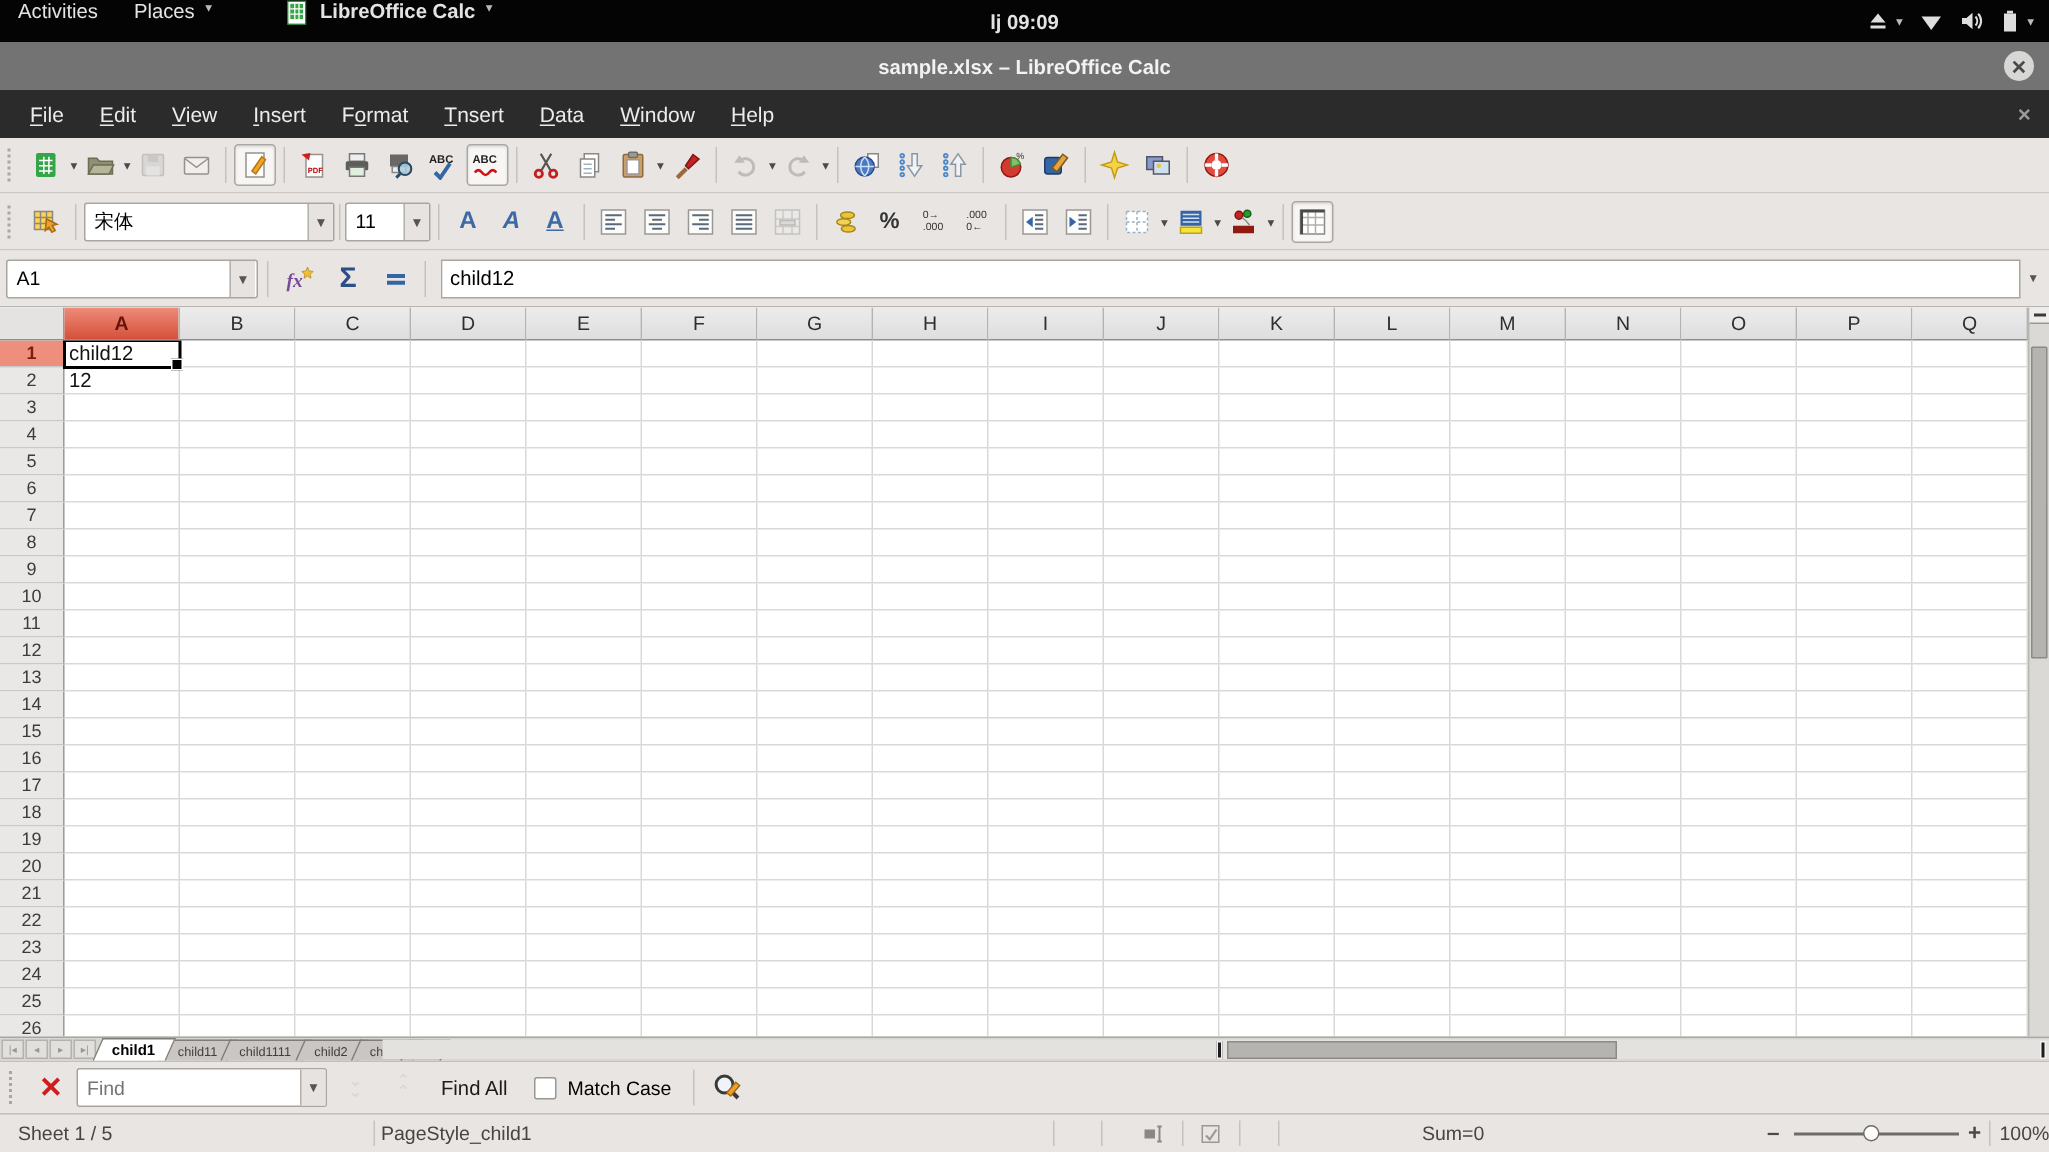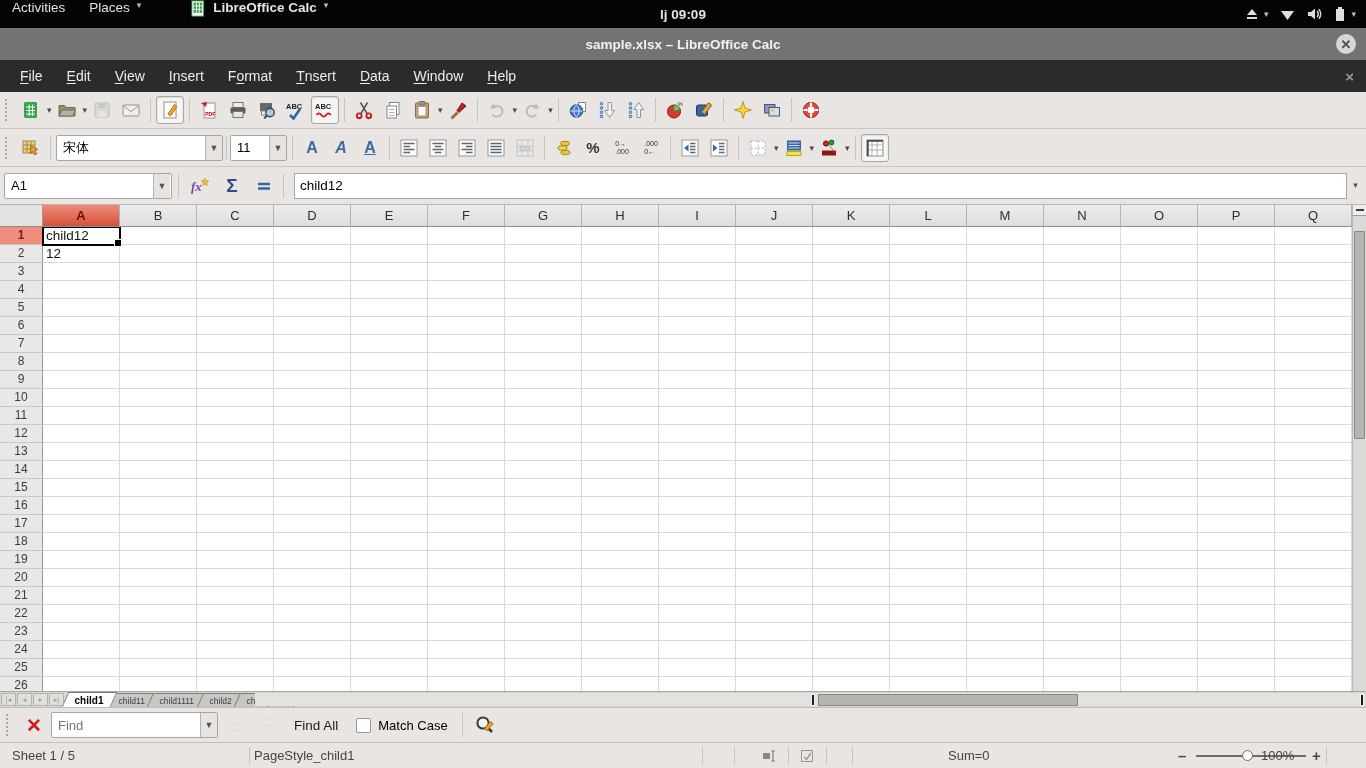--- a/index.html
+++ b/index.html
@@ -1176,14 +1176,14 @@
       </svg>
     </span>
   <div class="vline" style="left:826px"></div>
   <div class="vline" style="left:852px"></div>
   <span class="f" style="left:948px">Sum=0</span>
   <span class="f zsign" style="left:1178px">–</span>
   <div class="zoomline" style="left:1196px;width:110px"></div>
   <div class="zoomthumb" style="left:1242px"></div>
   <span class="f zsign" style="left:1312px">+</span>
   <div class="vline" style="left:1326px"></div>
-  <span class="f" style="left:1261px">100%</span>
+  <span class="f" style="left:1333px">100%</span>
 </div>
 
 </body></html>

